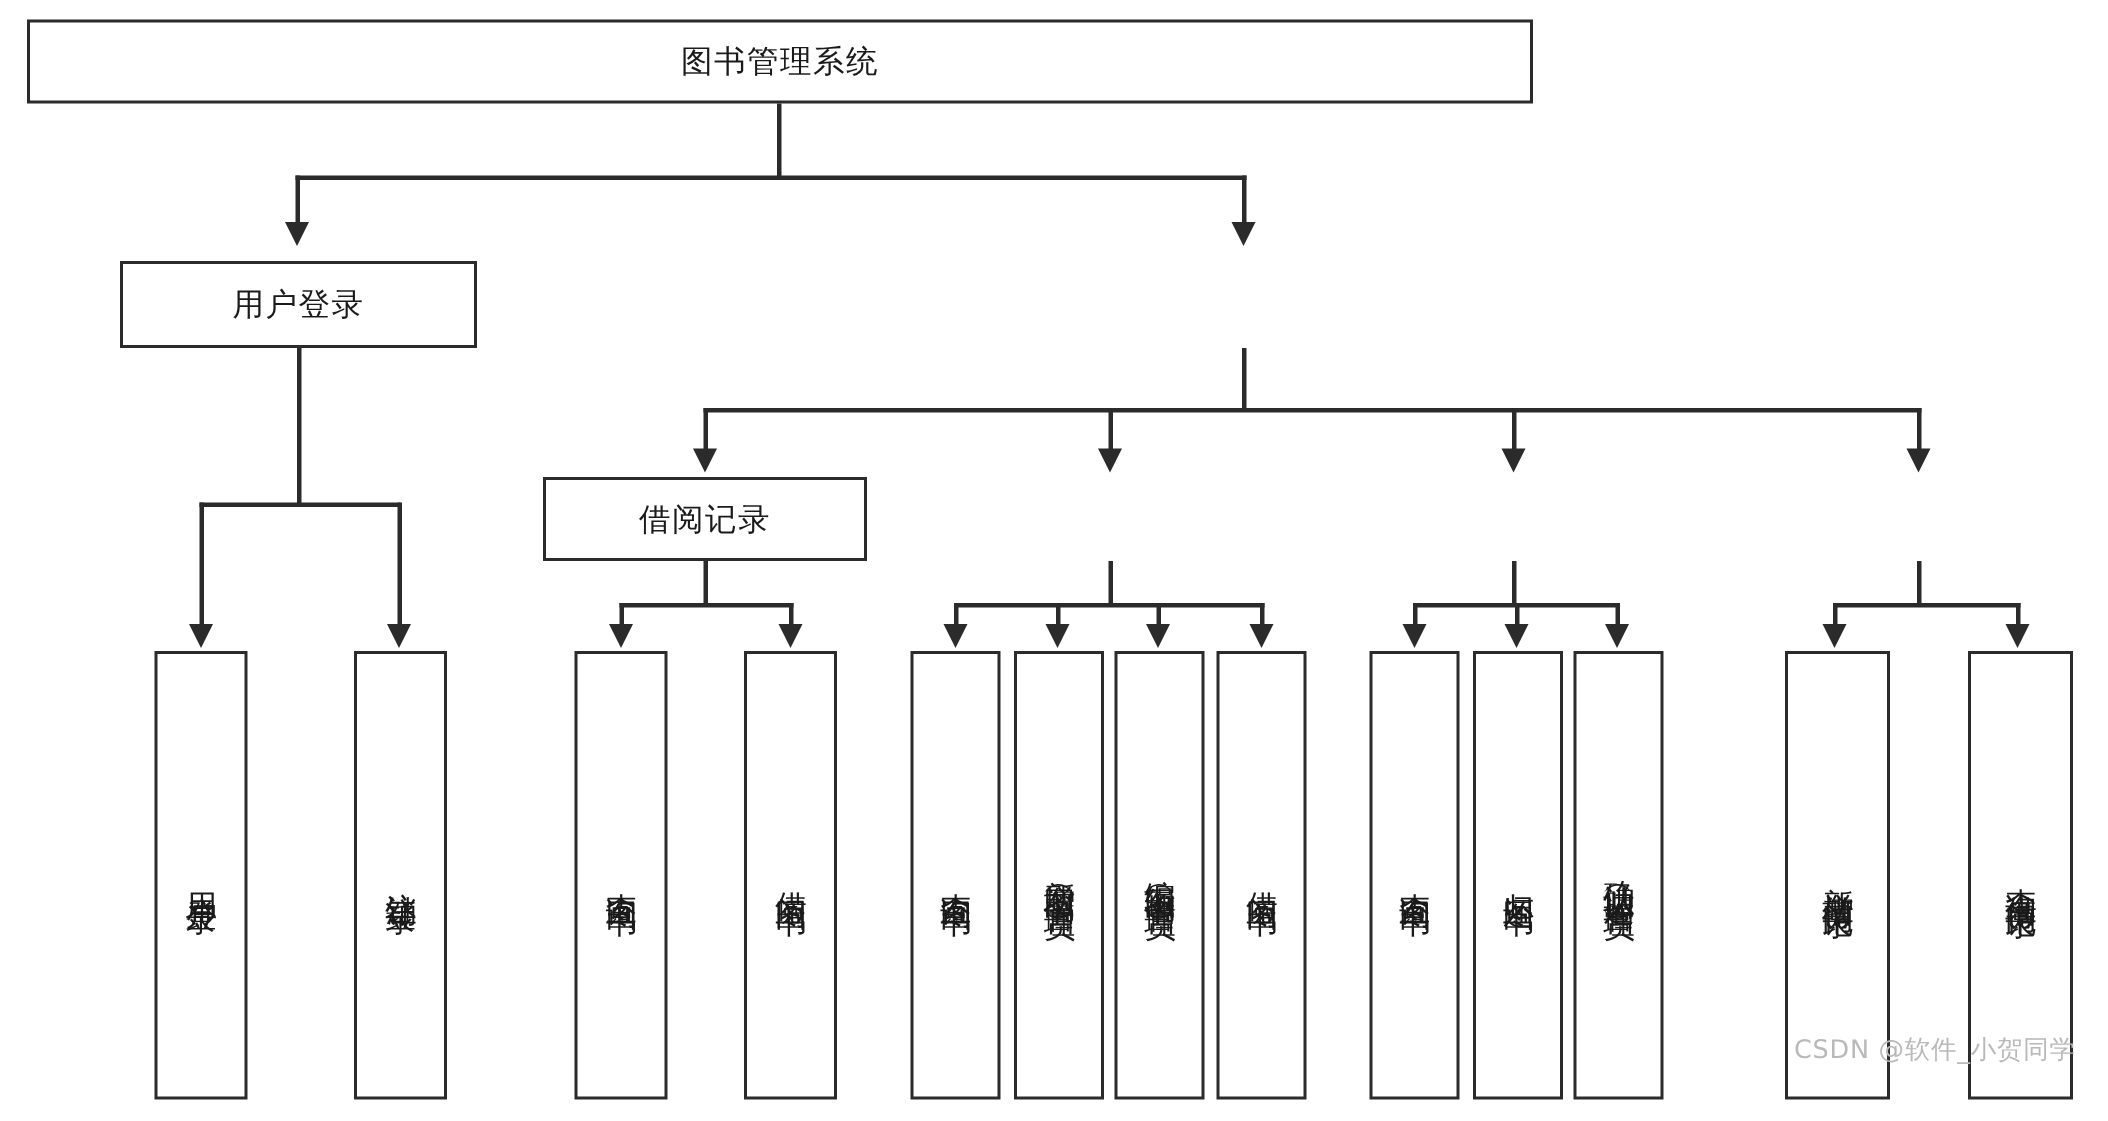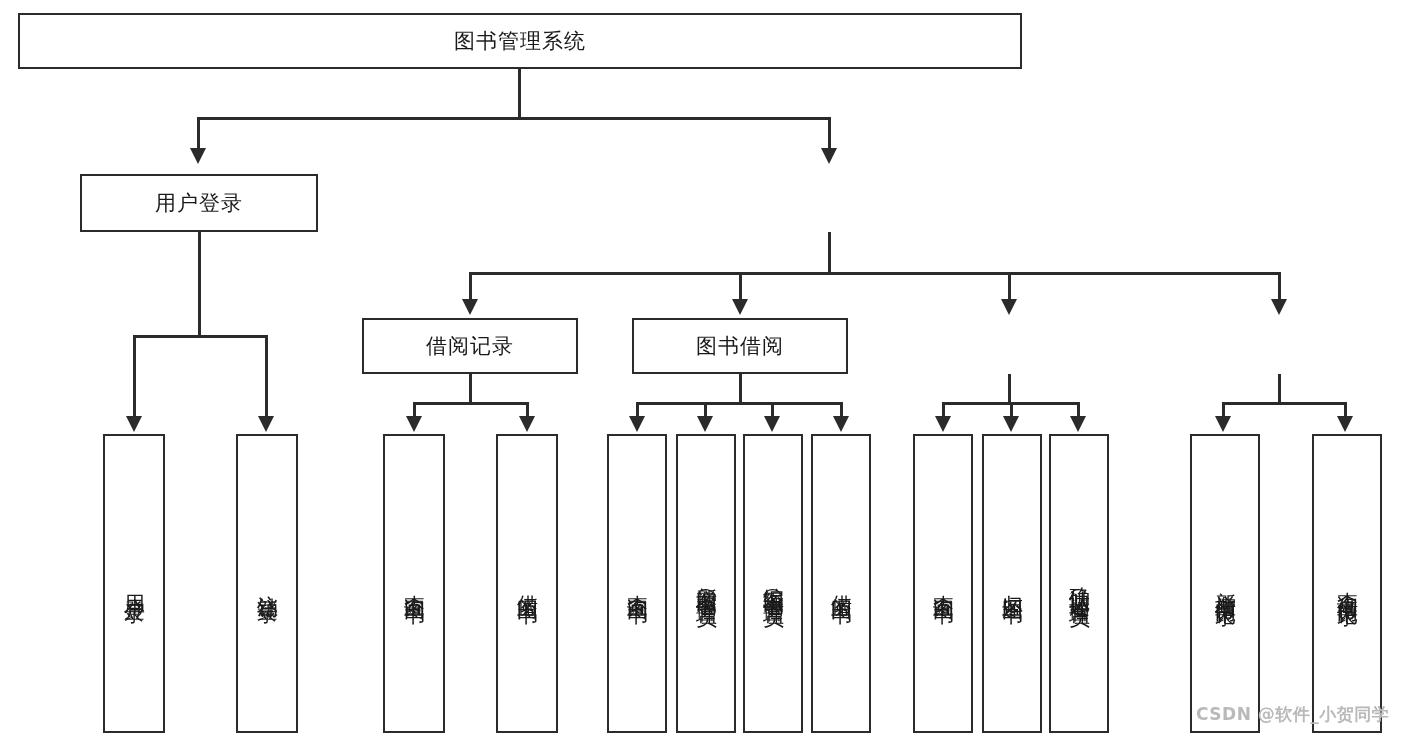--- a/index.html
+++ b/index.html
@@ -103,23 +103,20 @@
   <div class="ln lnv" style="left:739px;top:272px;width:3px;height:28px;"></div>
   <div class="arrow" style="left:732px;top:299px;"></div>
   <div class="ln lnv" style="left:1008px;top:272px;width:3px;height:28px;"></div>
   <div class="arrow" style="left:1001px;top:299px;"></div>
   <div class="ln lnv" style="left:1278px;top:272px;width:3px;height:28px;"></div>
   <div class="arrow" style="left:1271px;top:299px;"></div>
 
   <div class="box h" style="left:362px;top:318px;width:216px;height:56px;">
     <span class="htext">借阅记录</span>
   </div>
-  <div class="box h" style="left:632px;top:318px;width:216px;height:56px;">
-    <span class="htext">图书借阅</span>
-  </div>
 
   <div class="ln lnv" style="left:469px;top:374px;width:3px;height:30px;"></div>
   <div class="ln lnh" style="left:413px;top:402px;width:116px;height:3px;"></div>
   <div class="ln lnv" style="left:413px;top:402px;width:3px;height:16px;"></div>
   <div class="arrow" style="left:406px;top:416px;"></div>
   <div class="ln lnv" style="left:526px;top:402px;width:3px;height:16px;"></div>
   <div class="arrow" style="left:519px;top:416px;"></div>
 
   <div class="ln lnv" style="left:739px;top:374px;width:3px;height:30px;"></div>
   <div class="ln lnh" style="left:636px;top:402px;width:207px;height:3px;"></div>
@@ -185,15 +182,15 @@
     <span class="vtext">确认归还（管理员）</span>
   </div>
 
   <div class="box v" style="left:1190px;top:434px;width:70px;height:299px;">
     <span class="vtext">新增借阅记录</span>
   </div>
   <div class="box v" style="left:1312px;top:434px;width:70px;height:299px;">
     <span class="vtext">查询借阅记录</span>
   </div>
 
-  <div class="watermark" style="left:1196px;top:703px;font-weight:bold;">CSDN @软件_小贺同学</div>
+  <div class="watermark" style="left:1196px;top:688px;">CSDN @软件_小贺同学</div>
 
 </div>
 
 </body></html>

